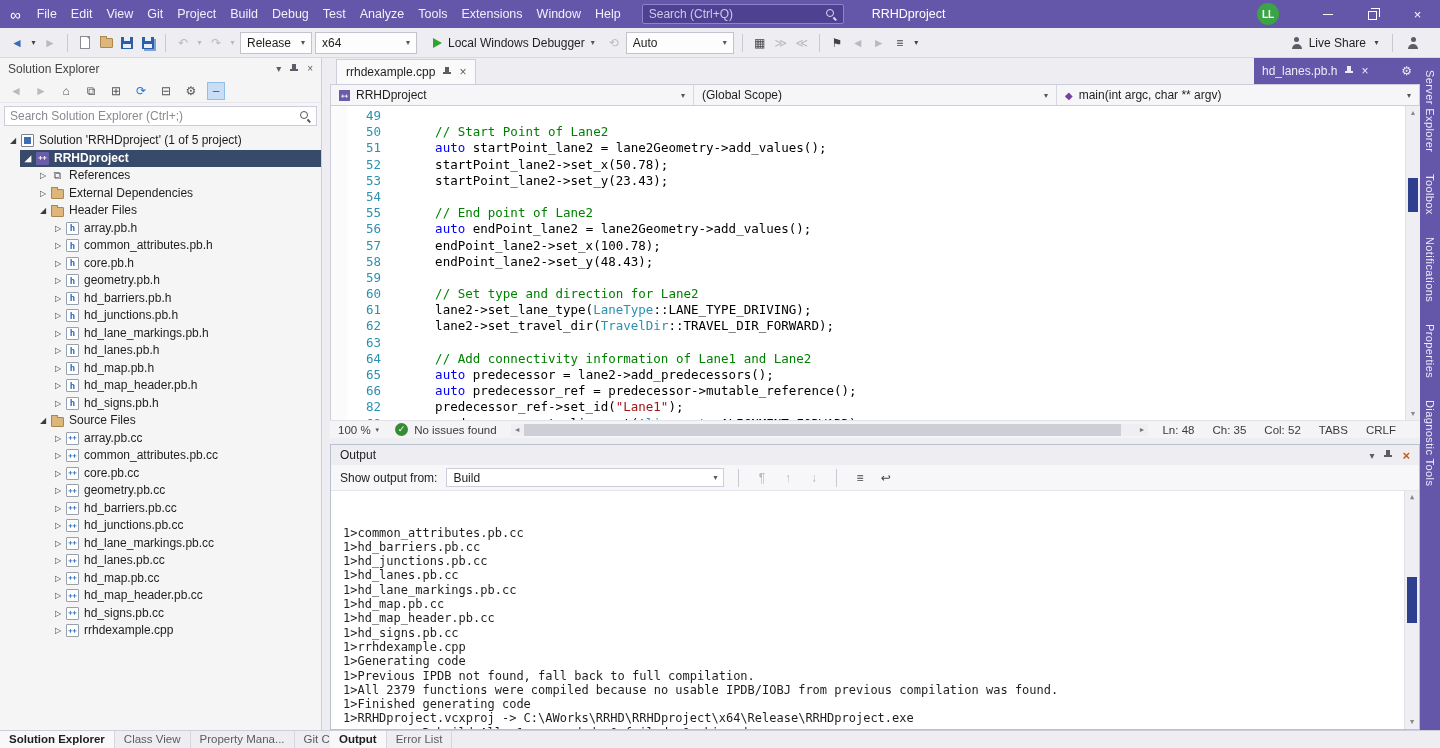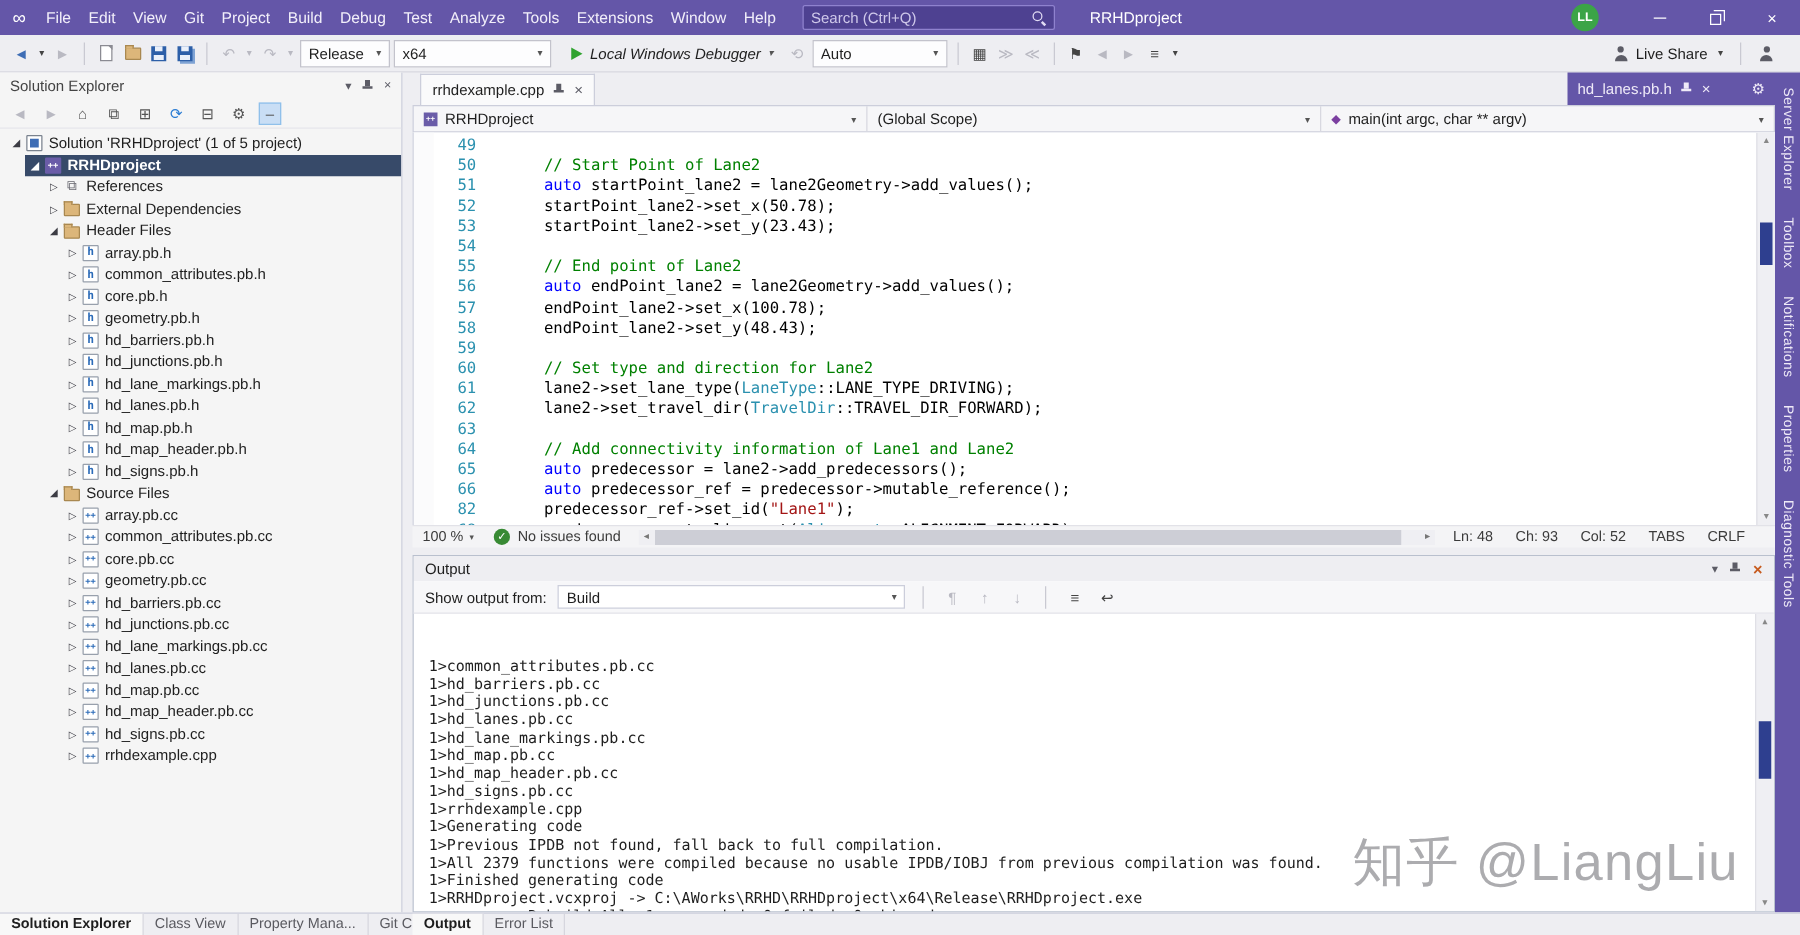--- a/index.html
+++ b/index.html
@@ -32,21 +32,21 @@
   
   #toolbar{position:absolute;top:28px;left:0;width:1440px;height:30px;background:var(--chrome);border-bottom:1px solid #D8D8E0;display:flex;align-items:center;padding:0 8px;gap:3px;}
   .tbtn{min-width:18px;height:22px;display:flex;align-items:center;justify-content:center;color:#444;font-size:12px;}
   .tbtn.blue{color:#3E6DB5;}
   .tbtn.dim{color:#B9B9C2;}
   .tbtn.caret{min-width:9px;font-size:8px;}
   .tsep{width:1px;height:18px;background:#C9C9D2;margin:0 5px;}
   .combo{height:22px;background:#FDFDFE;border:1px solid #C3C3CC;display:flex;align-items:center;padding:0 6px;font-size:12px;color:#1E1E1E;gap:4px;}
   .combo .cval{flex:1;white-space:nowrap;overflow:hidden;}
   .combo-caret{font-size:8px;color:#555;margin-left:auto;}
-  .run-btn{height:22px;display:flex;align-items:center;gap:6px;padding:0 7px;font-size:12px;color:#1E1E1E;margin-left:6px;font-style:italic;}
+  .run-btn{height:22px;display:flex;align-items:center;gap:6px;padding:0 7px;font-size:12px;color:#1E1E1E;margin-left:6px;}
   .play-tri{width:0;height:0;border-left:9px solid var(--run_green,#2FA32F);border-top:5.5px solid transparent;border-bottom:5.5px solid transparent;display:inline-block;}
   .tb-right{margin-left:auto;display:flex;align-items:center;gap:6px;padding-right:10px;}
   .person-glyph{width:12px;height:12px;position:relative;display:inline-block;}
   .person-glyph::before{content:"";position:absolute;top:0;left:3.5px;width:5px;height:5px;border-radius:50%;background:#5C5C66;}
   .person-glyph::after{content:"";position:absolute;bottom:0;left:1px;width:10px;height:5px;border-radius:5px 5px 0 0;background:#5C5C66;}
   .page-glyph{width:10px;height:13px;background:#fff;border:1px solid #8A8A92;display:inline-block;position:relative;}
   .page-glyph::after{content:"";position:absolute;top:-1px;right:-1px;border-left:4px solid transparent;border-top:4px solid #8A8A92;}
   .folder-glyph{width:13px;height:10px;background:#DCB67A;border:1px solid #A98850;border-radius:1px;position:relative;display:inline-block;}
   .folder-glyph::before{content:"";position:absolute;top:-3px;left:-1px;width:5px;height:2px;background:#DCB67A;border:1px solid #A98850;border-bottom:none;}
   .floppy-glyph{width:12px;height:12px;background:#2D5FA8;position:relative;display:inline-block;}
@@ -216,21 +216,21 @@
       </span>
     <span class="tsep"></span>
     <span class="tbtn dim">↶</span>
     <span class="tbtn dim caret">▾</span>
     <span class="tbtn dim">↷</span>
     <span class="tbtn dim caret">▾</span>
     <div class="combo" style="width:72px">
       <span class="cval">Release</span>
       <span class="combo-caret">▾</span>
     </div>
-    <div class="combo" style="width:126px">
+    <div class="combo" style="width:102px">
       <span class="cval">x64</span>
       <span class="combo-caret">▾</span>
     </div>
     <div class="run-btn">
       <span class="play-tri"></span>
       <span>Local Windows Debugger</span>
       <span class="combo-caret">▾</span>
     </div>
     <span class="tbtn dim">⟲</span>
     <div class="combo" style="width:108px">
@@ -268,20 +268,26 @@
     <div class="se-toolbar">
       <span class="se-ico dim">◄</span>
       <span class="se-ico dim">►</span>
       <span class="se-ico">⌂</span>
       <span class="se-ico">⧉</span>
       <span class="se-ico">⊞</span>
       <span class="se-ico blue">⟳</span>
       <span class="se-ico">⊟</span>
       <span class="se-ico">⚙</span>
       <span class="se-ico pressed">–</span>
+    </div>
+    <div class="se-search">
+      <div class="se-search-box">
+        <input type="text" readonly="" placeholder="Search Solution Explorer (Ctrl+;)" style="">
+        <span class="mag"></span>
+      </div>
     </div>
     <div id="se-tree">
         <div class="tree-row" style="padding-left: 6px;">
           <span class="tree-arrow">◢</span>
           <span class="tree-icon ic-solution"></span>
           <span class="tree-label">Solution 'RRHDproject' (1 of 5 project)</span>
         </div>
         <div class="tree-row selected" style="padding-left: 21px;">
           <span class="tree-arrow">◢</span>
           <span class="tree-icon ic-project">++</span>
@@ -495,21 +501,21 @@
         <span class="check-badge">✓</span>
         <span>No issues found</span>
       </div>
       <div class="hscroll">
         <span class="harr">◄</span>
         <span class="hthumb"></span>
         <span class="harr">►</span>
       </div>
       <div class="stat-group">
         <span>Ln: 48</span>
-        <span>Ch: 93</span>
+        <span>Ch: 35</span>
         <span>Col: 52</span>
         <span>TABS</span>
         <span>CRLF</span>
       </div>
     </div>
 
     <div class="output-panel">
       <div class="output-header">
         <span class="oh-title">Output</span>
         <span class="ph-icon">▾</span>
@@ -526,21 +532,20 @@
         <span class="ot-ico dim">¶</span>
         <span class="ot-ico dim">↑</span>
         <span class="ot-ico dim">↓</span>
         <span class="tsep"></span>
         <span class="ot-ico">≡</span>
         <span class="ot-ico">↩</span>
       </div>
       <div class="output-body">
         <div id="output-lines"><div class="out-line">1&gt;common_attributes.pb.cc</div><div class="out-line">1&gt;hd_barriers.pb.cc</div><div class="out-line">1&gt;hd_junctions.pb.cc</div><div class="out-line">1&gt;hd_lanes.pb.cc</div><div class="out-line">1&gt;hd_lane_markings.pb.cc</div><div class="out-line">1&gt;hd_map.pb.cc</div><div class="out-line">1&gt;hd_map_header.pb.cc</div><div class="out-line">1&gt;hd_signs.pb.cc</div><div class="out-line">1&gt;rrhdexample.cpp</div><div class="out-line">1&gt;Generating code</div><div class="out-line">1&gt;Previous IPDB not found, fall back to full compilation.</div><div class="out-line">1&gt;All 2379 functions were compiled because no usable IPDB/IOBJ from previous compilation was found.</div><div class="out-line">1&gt;Finished generating code</div><div class="out-line">1&gt;RRHDproject.vcxproj -&gt; C:\AWorks\RRHD\RRHDproject\x64\Release\RRHDproject.exe</div><div class="out-line">========== Rebuild All: 1 succeeded, 0 failed, 0 skipped ==========</div></div>
         
-        <div class="watermark">知乎 @LiangLiu</div>
         <div class="vscroll">
           <span class="arr up">▲</span>
           <span class="thumb" style="top:86px;height:46px"></span>
           <span class="arr down">▼</span>
         </div>
       </div>
     </div>
   </div>
 
   <div id="right-strip">

